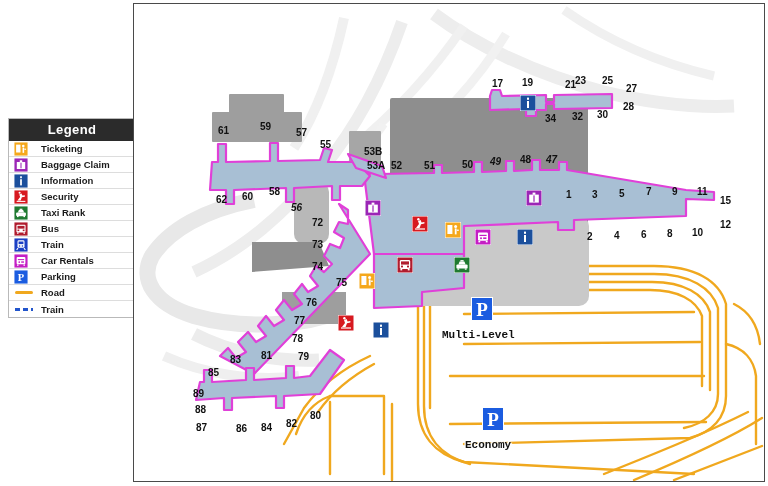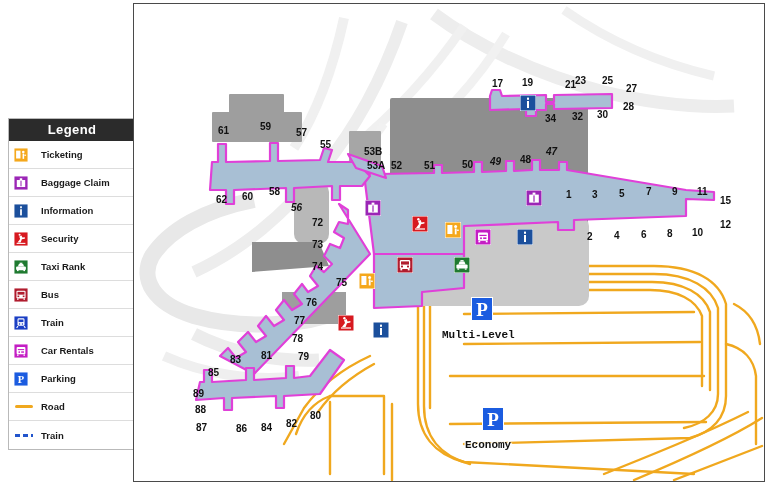--- a/index.html
+++ b/index.html
@@ -32,21 +32,21 @@
     font-size: 13px;
     font-weight: bold;
     text-align: center;
     letter-spacing: .4px;
     padding: 3px 0 4px 0;
     font-family: "Liberation Sans", sans-serif;
   }
   .legend-row {
     display: flex;
     align-items: center;
-    height: 28px;
+    height: 16px;
     border-bottom: 1px solid #dddddd;
     padding-left: 5px;
   }
   .legend-row:last-child { border-bottom: none; }
   .legend-ico-cell {
     width: 24px;
     display: flex;
     align-items: center;
     justify-content: flex-start;
   }
@@ -391,21 +391,21 @@
         <div class="gate-lbl" style="left: 82px; top: 191px;">62</div>
         <div class="gate-lbl" style="left: 108px; top: 188px;">60</div>
         <div class="gate-lbl" style="left: 135px; top: 183px;">58</div>
         <div class="gate-lbl" style="left: 157px; top: 199px; font-style: italic;">56</div>
         <div class="gate-lbl" style="left: 233px; top: 157px;">53A</div>
         <div class="gate-lbl" style="left: 257px; top: 157px;">52</div>
         <div class="gate-lbl" style="left: 290px; top: 157px;">51</div>
         <div class="gate-lbl" style="left: 328px; top: 156px;">50</div>
         <div class="gate-lbl" style="left: 356px; top: 153px; font-style: italic;">49</div>
         <div class="gate-lbl" style="left: 386px; top: 151px;">48</div>
-        <div class="gate-lbl" style="left: 412px; top: 143px; font-style: italic;">47</div>
+        <div class="gate-lbl" style="left: 412px; top: 151px; font-style: italic;">47</div>
         <div class="gate-lbl" style="left: 178px; top: 214px;">72</div>
         <div class="gate-lbl" style="left: 178px; top: 236px;">73</div>
         <div class="gate-lbl" style="left: 178px; top: 258px;">74</div>
         <div class="gate-lbl" style="left: 202px; top: 274px;">75</div>
         <div class="gate-lbl" style="left: 172px; top: 294px;">76</div>
         <div class="gate-lbl" style="left: 160px; top: 312px;">77</div>
         <div class="gate-lbl" style="left: 158px; top: 330px;">78</div>
         <div class="gate-lbl" style="left: 164px; top: 348px;">79</div>
         <div class="gate-lbl" style="left: 74px; top: 364px;">85</div>
         <div class="gate-lbl" style="left: 96px; top: 351px;">83</div>

